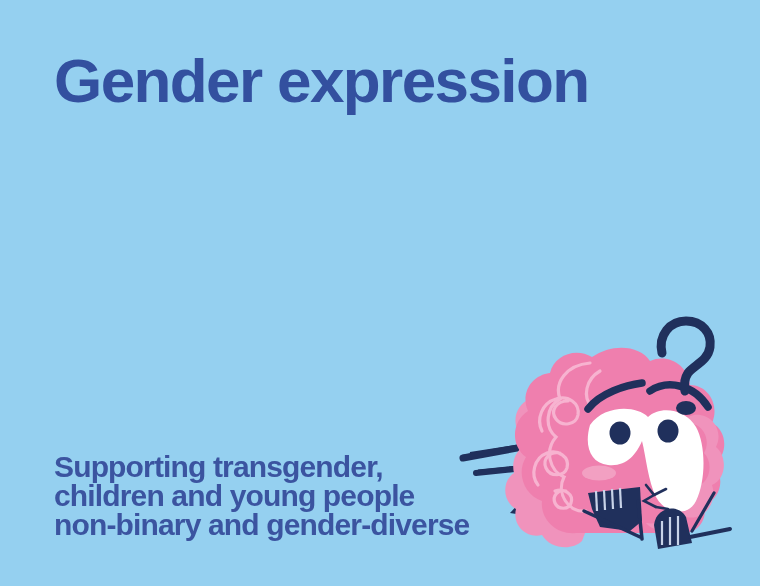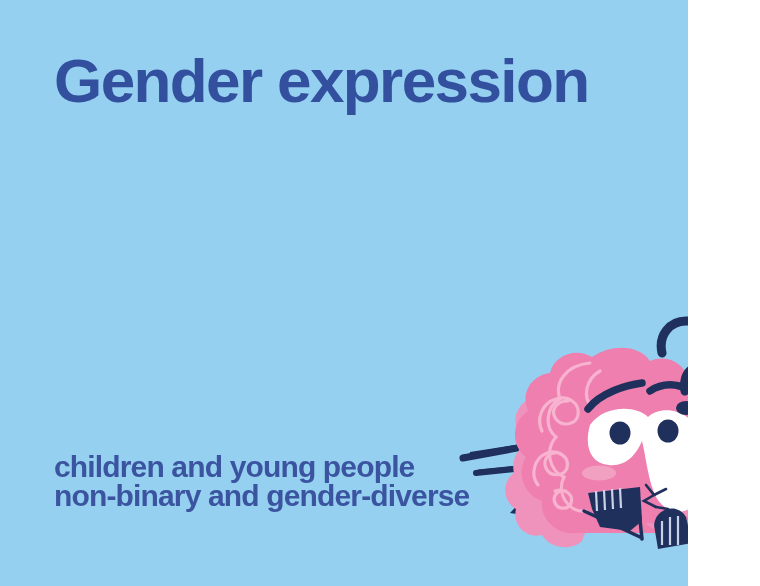--- a/index.html
+++ b/index.html
@@ -4,21 +4,21 @@
 <style>
   html, body {
     margin: 0;
     padding: 0;
   }
   body {
     font-family: "Liberation Sans", sans-serif;
   }
   #slide {
     position: relative;
-    width: 688px;
+    width: 760px;
     height: 586px;
     overflow: hidden;
     background: #95d0f0;
   }
   
   #title {
     position: absolute;
     left: 54px;
     top: 50px;
     margin: 0;
@@ -58,20 +58,21 @@
   }
 </style>
 </head>
 <body>
 
 <div id="slide">
 
   <h1 id="title">Gender expression</h1>
 
   <div id="subtitle">
+    <span class="sub-line">Supporting transgender,</span>
     <span class="sub-line">children and young people</span>
     <span class="sub-line">non-binary and gender-diverse</span>
   </div>
 
   <div id="illustration">
     <svg width="320" height="281" viewBox="0 0 320 281" xmlns="http://www.w3.org/2000/svg">
 
       <g>
         <path d="M22 152 L125 135 L78 197 L128 214" fill="none" stroke="#20305c" stroke-width="4" stroke-linejoin="miter"></path>
         <path d="M38 166 L118 158 L73 207 L130 216" fill="none" stroke="#20305c" stroke-width="3"></path>

